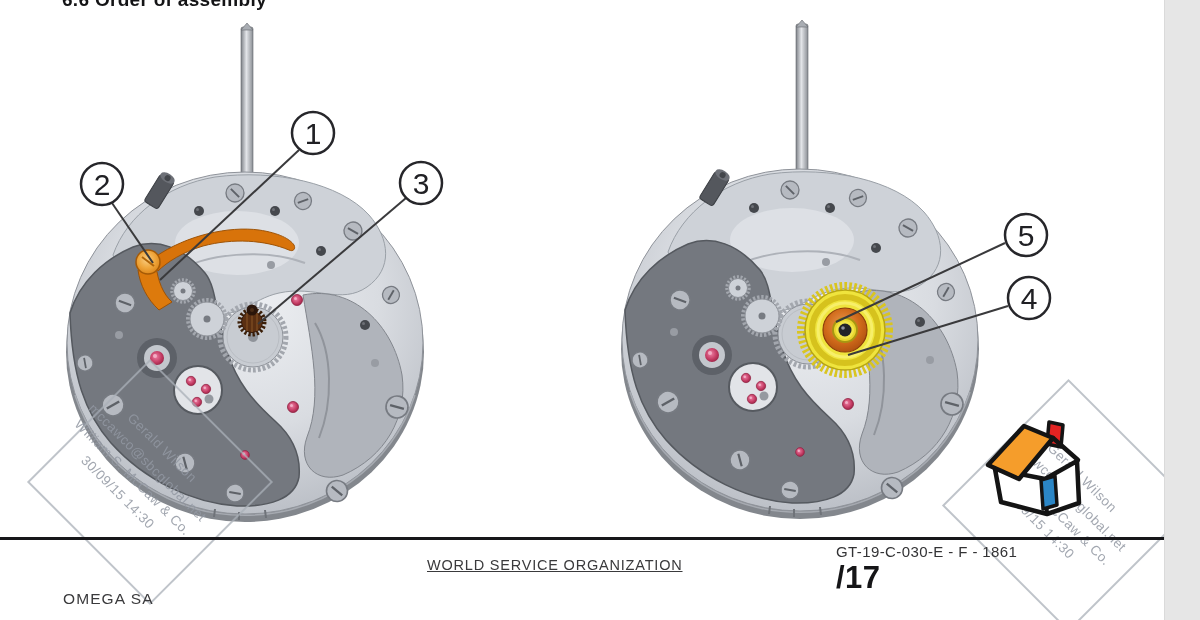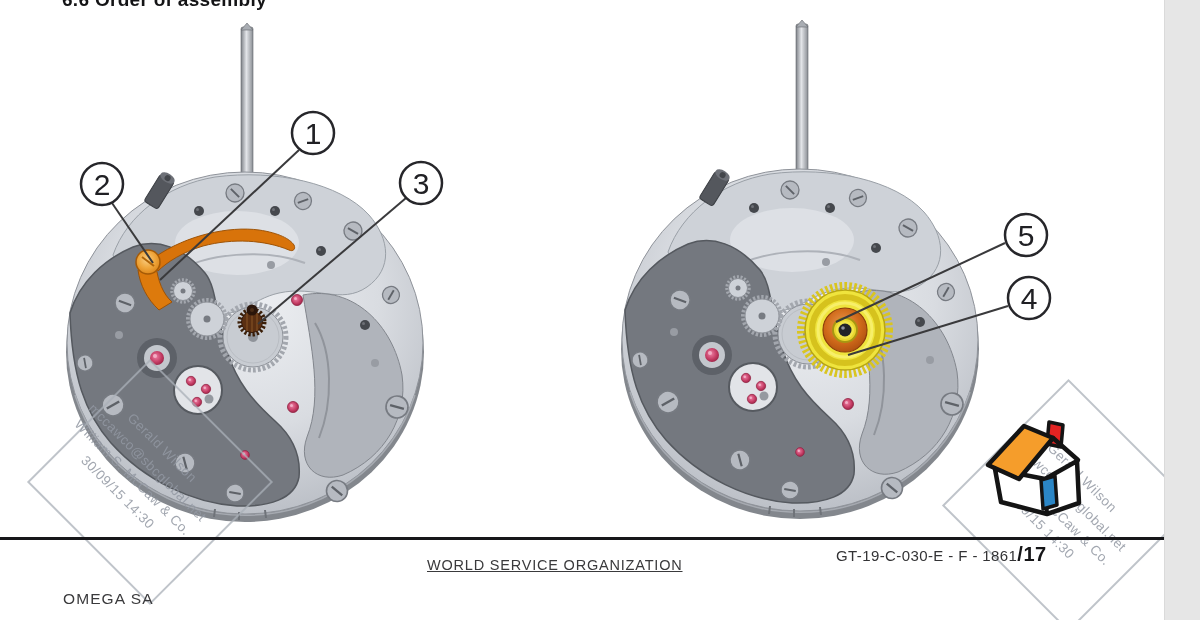--- a/index.html
+++ b/index.html
@@ -23,23 +23,23 @@
   }
   .wm-text span{
     white-space:nowrap;font-size:13.5px;line-height:21px;letter-spacing:.5px;
     color:rgba(146,152,162,.85);
   }
   .house{position:absolute;left:981px;top:413px;}
   
   .footer-rule{position:absolute;left:0;top:537px;width:1164px;height:3px;background:#17171a;}
   .footer-company{position:absolute;left:63px;top:556px;font-size:15.5px;letter-spacing:1.1px;color:#3a3a3c;margin-top:34px;}
   .footer-org{position:absolute;left:427px;top:557px;font-size:14.5px;letter-spacing:.8px;color:#3a3a3c;text-decoration:underline;}
-  .footer-ref{position:absolute;left:836px;top:543px;display:flex;align-items:baseline;}
+  .footer-ref{position:absolute;left:836px;top:543px;display:flex;align-items:baseline;flex-direction:column;}
   .footer-ref .ref{font-size:15px;letter-spacing:.4px;color:#333335;}
-  .footer-ref .pg{font-size:20px;font-weight:700;color:#151517;letter-spacing:.5px;}
+  .footer-ref .pg{font-size:31px;font-weight:700;color:#151517;letter-spacing:.5px;}
   .edge-strip{position:absolute;left:1164px;top:0;width:36px;height:620px;background:#e6e6e6;border-left:1px solid rgba(0,0,0,.05);}
 </style>
 </head>
 <body>
 
 <div class="page">
 
   <div class="section-title">6.6 Order of assembly</div>
 
   <svg class="fig-svg" width="1200" height="620" viewBox="0 0 1200 620">

